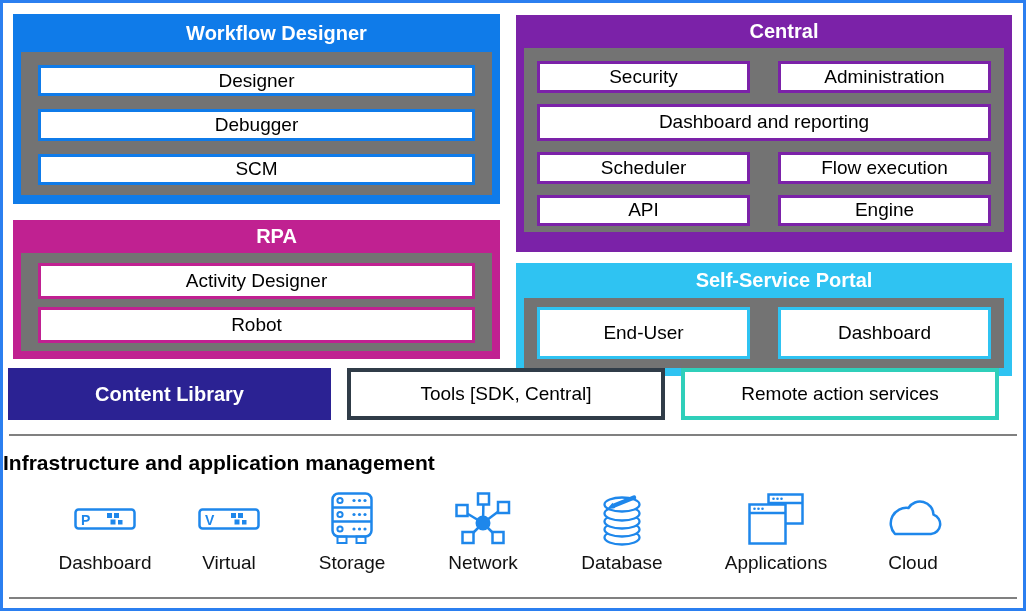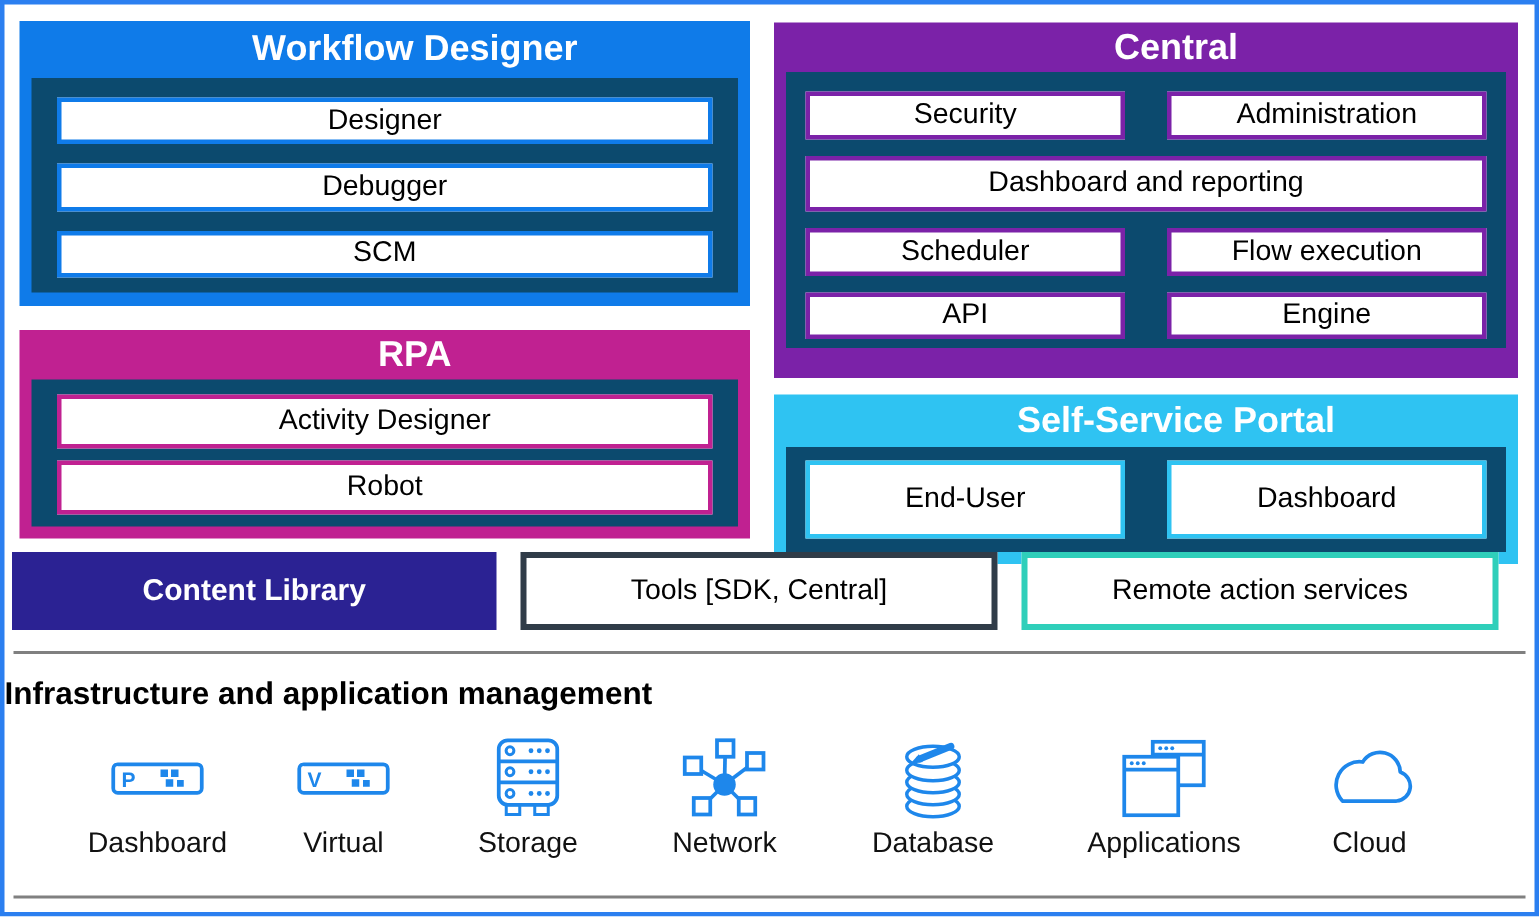--- a/index.html
+++ b/index.html
@@ -4,22 +4,22 @@
 <style>
   html,body{margin:0;padding:0;background:#fff;}
   .canvas{
     position:relative;width:1026px;height:611px;box-sizing:border-box;
     background:#fff;border:3px solid var(--frame-border,#2B7FF0);
     font-family:"Liberation Sans",sans-serif;overflow:hidden;color:#000;
   }
   .abs{position:absolute;}
   
   .grp{box-sizing:border-box;background:var(--c);}
-  .grp-title{color:#fff;font-weight:bold;font-size:24px;text-align:center;padding-left:40px;}
-  .grp-body{position:absolute;left:8px;right:8px;bottom:8px;background:#0c4a6e;
+  .grp-title{color:#fff;font-weight:bold;font-size:20px;text-align:center;padding-left:40px;}
+  .grp-body{position:absolute;left:8px;right:8px;bottom:8px;background:#737373;
     display:flex;flex-direction:column;box-sizing:border-box;}
   .cell{background:#fff;border:3px solid var(--c);box-sizing:border-box;
     display:flex;align-items:center;justify-content:center;
     font-size:19px;color:#000;}
   .row2{display:flex;gap:28px;}
   .row2 .cell{flex:1;}
   
   .bar{box-sizing:border-box;display:flex;align-items:center;justify-content:center;font-size:19px;}
   
   .divider{height:2px;background:var(--divider,#808080);}

